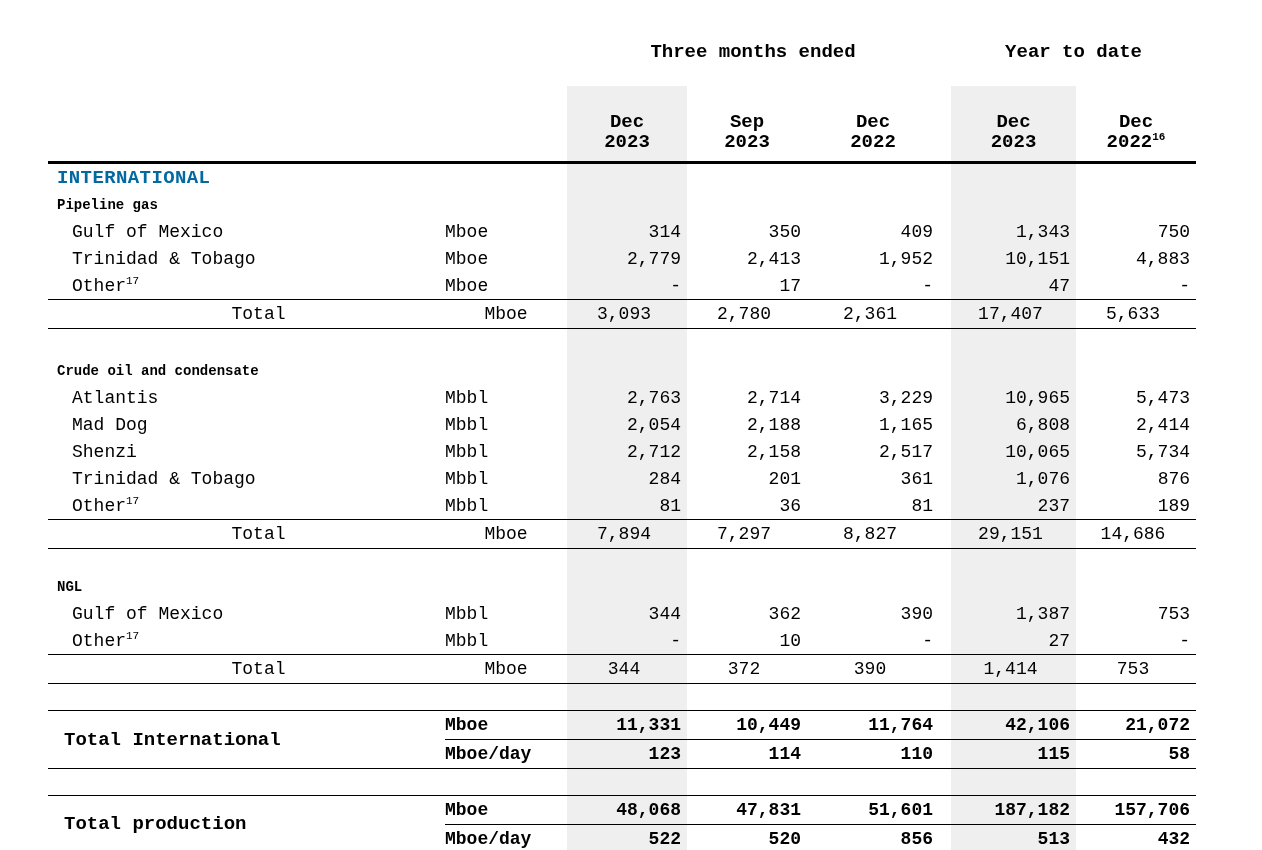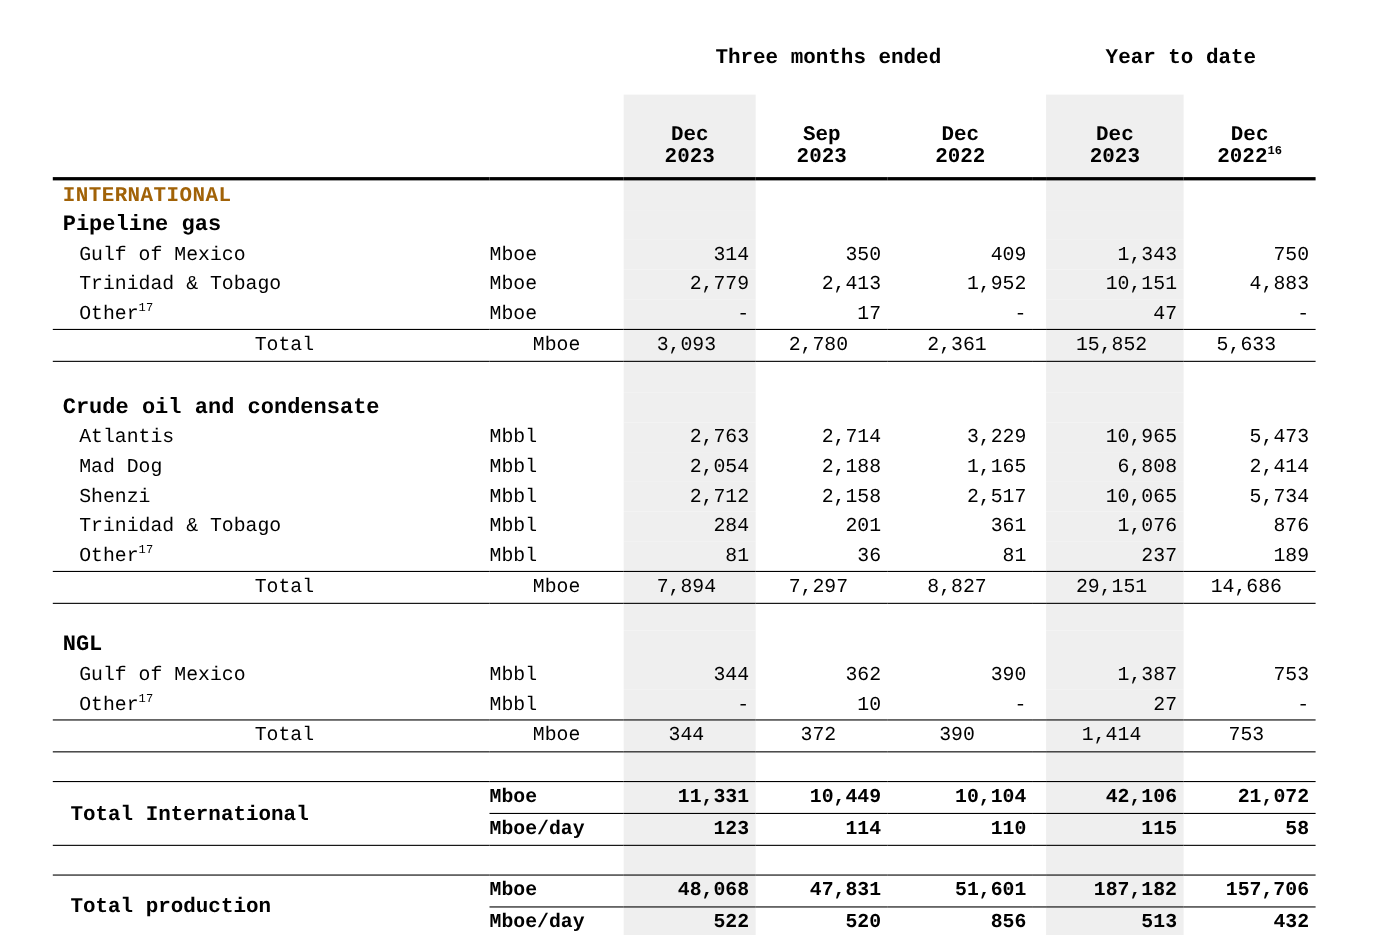--- a/index.html
+++ b/index.html
@@ -15,21 +15,21 @@
   .sh{background:#efefef;}
   .gap{background:#ffffff;}
   
   tr.grp td{height:44px;vertical-align:top;padding-top:6px;font-weight:bold;font-size:19px;text-align:center;}
   
   tr.ch td{height:66px;vertical-align:bottom;padding-bottom:9px;font-weight:bold;font-size:19px;text-align:center;border-bottom:3px solid #000;}
   
   tr.reg td{height:27px;}
   tr.reg td.lbl{font-weight:bold;font-size:19px;letter-spacing:.4px;}
   tr.sec td{height:27px;}
-  tr.sec td.lbl{font-weight:bold;font-size:20px;}
+  tr.sec td.lbl{font-weight:bold;font-size:14px;}
   .lbl{padding-left:9px;}
   
   tr.dr td{height:27px;}
   tr.dr td.lbl{padding-left:24px;}
   
   tr.tot td{height:28px;border-top:1.5px solid #000;border-bottom:1.5px solid #000;text-align:center;}
   tr.tot td.lbl{padding-left:24px;}
   
   tr.sp28 td{height:28px;}
   tr.sp24 td{height:24px;}
@@ -87,21 +87,21 @@
       <div>Dec</div>
             <div><span>2023</span><sup></sup></div>
     </td>
     <td>
       <div>Dec</div>
             <div><span>2022</span><sup>16</sup></div>
     </td>
   </tr>
 
   <tr class="reg">
-    <td class="lbl" style="color:#a16207">INTERNATIONAL</td>
+    <td class="lbl" style="color:#0369a1">INTERNATIONAL</td>
     <td></td>
     <td class="sh"></td>
           <td></td>
           <td></td>
     <td class="gap"></td>
     <td class="sh"></td>
           <td></td>
   </tr>
 
   <tr class="sec">
@@ -144,21 +144,21 @@
     <td class="num sh">47</td>
     <td class="num">-</td>
   </tr>
   <tr class="tot">
     <td class="lbl">Total</td>
     <td>Mboe</td>
     <td class="num sh">3,093</td>
     <td class="num">2,780</td>
     <td class="num">2,361</td>
     <td class="gap"></td>
-    <td class="num sh">15,852</td>
+    <td class="num sh">17,407</td>
     <td class="num">5,633</td>
   </tr>
 
   <tr class="sp28">
     <td></td>
           <td></td>
           <td class="sh"></td>
           <td></td>
           <td></td>
           <td class="gap"></td>
@@ -298,21 +298,21 @@
           <td class="gap"></td>
           <td class="sh"></td>
           <td></td>
   </tr>
 
   <tr class="sa">
     <td class="sumlbl bb" rowspan="2">Total International</td>
     <td>Mboe</td>
     <td class="num sh">11,331</td>
     <td class="num">10,449</td>
-    <td class="num">10,104</td>
+    <td class="num">11,764</td>
     <td class="gap"></td>
     <td class="num sh">42,106</td>
     <td class="num">21,072</td>
   </tr>
   <tr class="sb">
     <td>Mboe/day</td>
     <td class="num sh">123</td>
     <td class="num">114</td>
     <td class="num">110</td>
     <td class="gap"></td>

